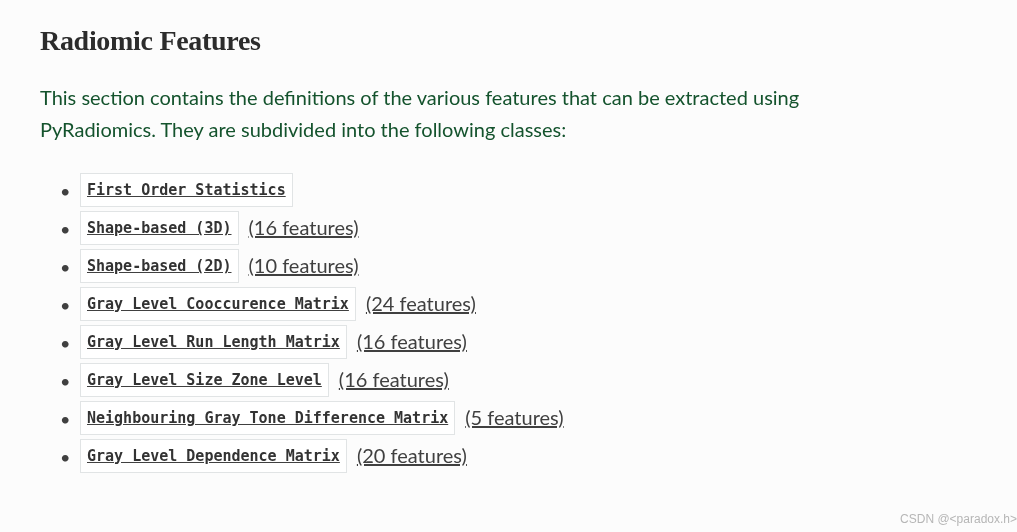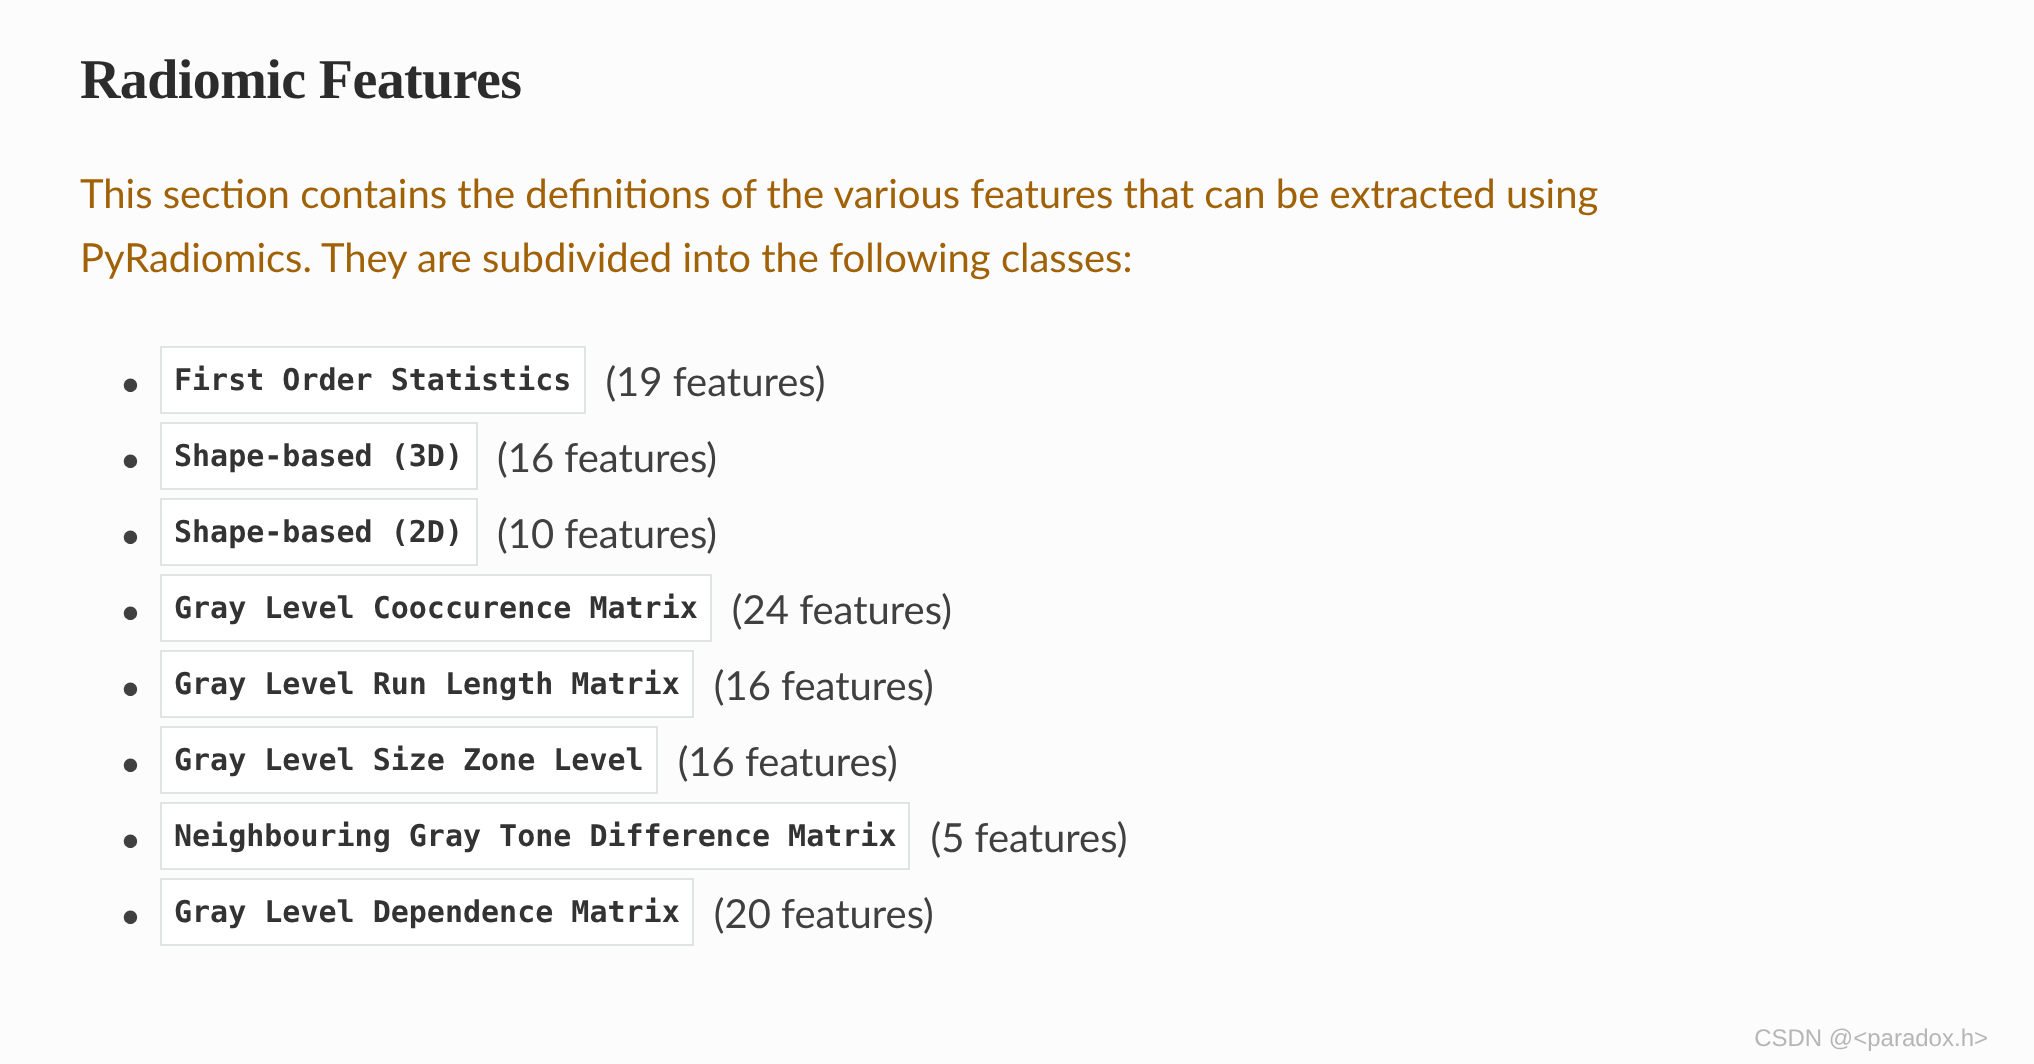--- a/index.html
+++ b/index.html
@@ -20,37 +20,38 @@
       font-family: "Roboto Slab", Georgia, "Times New Roman", serif;
       font-weight: 700;
       font-size: 28px;
       color: #2c2c2c;
       margin-bottom: 24px;
       letter-spacing: -0.3px;
     }
     p.intro {
       font-size: 20px;
       line-height: 1.6;
-      color: #a16207;
+      color: #14532d;
       margin-bottom: 28px;
       max-width: 880px;
     }
     ul {
       list-style: none;
       padding-left: 40px;
     }
     li {
       position: relative;
       font-size: 20px;
       color: #404040;
       line-height: 1.6;
       margin-bottom: 4px;
       display: flex;
-      align-items: flex-end;
+      align-items: flex-start;
       flex-wrap: nowrap;
+      text-decoration: underline;
     }
     li::before {
       content: "•";
       position: absolute;
       left: -20px;
       top: 4px;
       color: #404040;
       font-size: 18px;
     }
     .code {
@@ -64,38 +65,37 @@
       margin-right: 10px;
       display: inline-block;
       white-space: nowrap;
     }
     .count {
       color: #404040;
       white-space: nowrap;
     }
     .watermark {
       position: absolute;
-      right: 23px;
+      right: 0;
       bottom: 6px;
       font-size: 12px;
       color: #b6b6b6;
       font-family: Arial, sans-serif;
     }
   </style>
 </head>
 <body>
 
 <h1>Radiomic Features</h1>
 
 <p class="intro">This section contains the definitions of the various features that can be extracted using PyRadiomics. They are subdivided into the following classes:</p>
 
 <ul>
   <li>
     <span class="code">First Order Statistics</span>
-    <span class="count">(19 features)</span>
   </li>
   <li>
     <span class="code">Shape-based (3D)</span>
     <span class="count">(16 features)</span>
   </li>
   <li>
     <span class="code">Shape-based (2D)</span>
     <span class="count">(10 features)</span>
   </li>
   <li>

